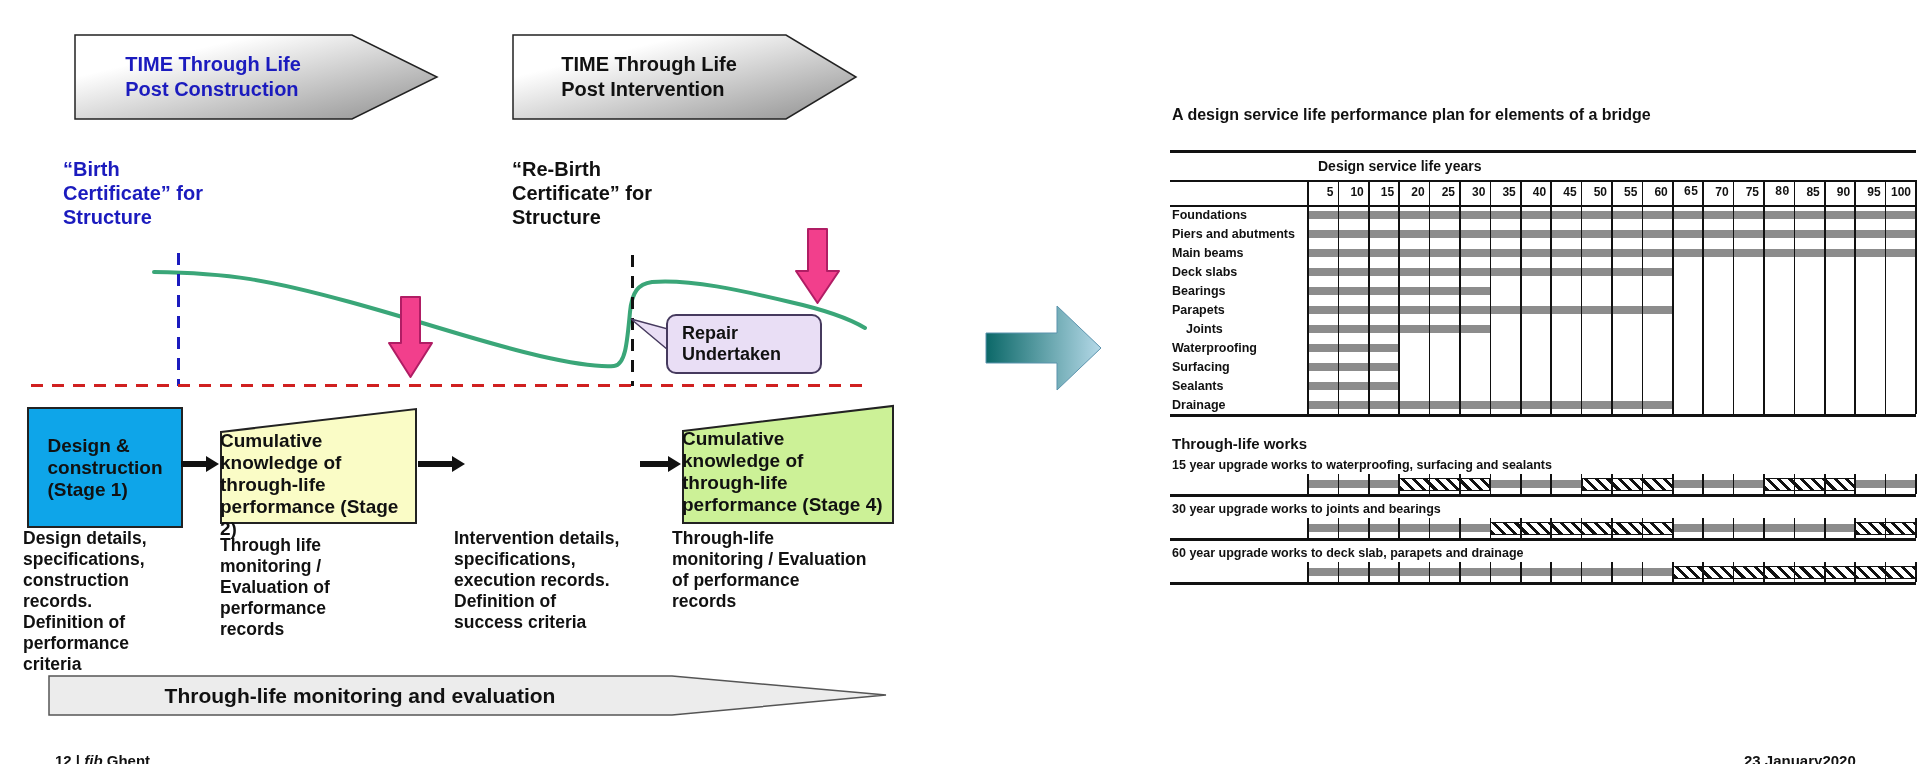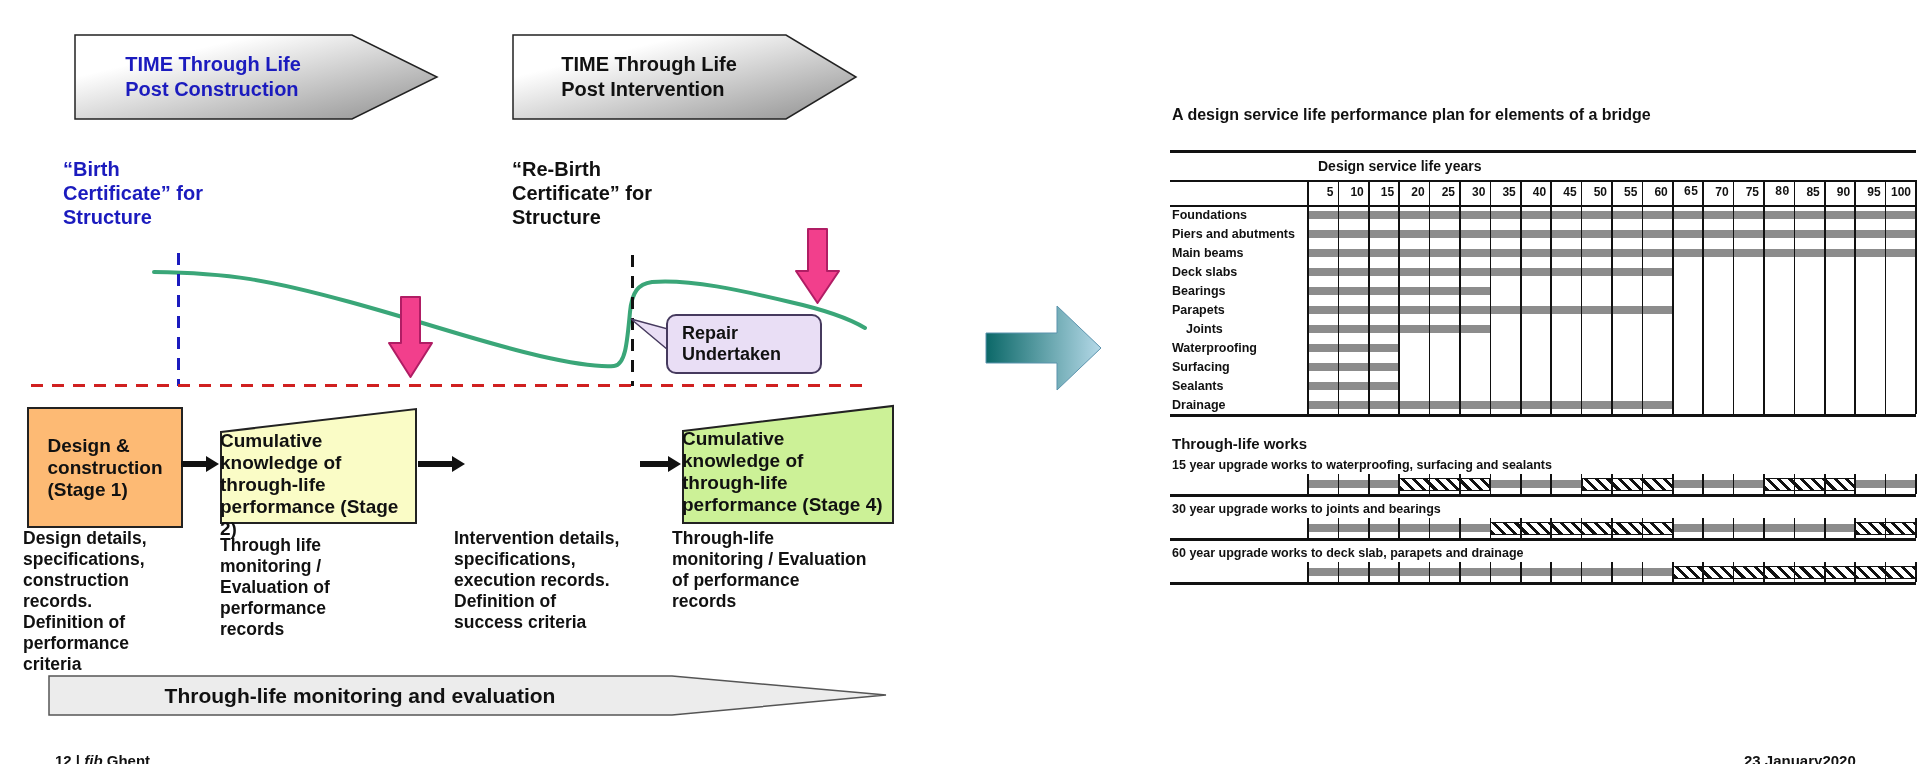--- a/index.html
+++ b/index.html
@@ -90,21 +90,21 @@
   <svg class="abs" style="left:795px;top:228px" width="45" height="76" viewBox="0 0 45 76">
     <polygon points="13,1 32,1 32,43 44,43 22.5,75 1,43 13,43" fill="#f23f8c" stroke="#b01d64" stroke-width="2" stroke-linejoin="round"></polygon>
   </svg>
 
   <svg class="abs" style="left:628px;top:314px" width="42" height="40">
     <polygon points="3,5 40,15 40,36" fill="#e9def5" stroke="#463a5e" stroke-width="1.5"></polygon>
   </svg>
   <div class="abs callout pre" style="left:666px;top:314px;width:138px;height:56px">Repair
 Undertaken</div>
 
-  <div class="abs flexctr stagetxt pre ctr" style="left:27px;top:407px;width:152px;height:117px;background:#fdba74;border:2px solid #222">Design &amp;
+  <div class="abs flexctr stagetxt pre ctr" style="left:27px;top:407px;width:152px;height:117px;background:#0ea5e9;border:2px solid #222">Design &amp;
 construction
 (Stage 1)</div>
 
   <svg class="abs" style="left:220px;top:407px" width="197" height="117">
     <polygon points="1,25 196,2 196,116 1,116" fill="#fafcc6" stroke="#222" stroke-width="2"></polygon>
   </svg>
   <div class="abs stagetxt pre ctr" style="left:220px;top:430px;width:197px">Cumulative
 knowledge of
 through-life
 performance (Stage 2)</div>

